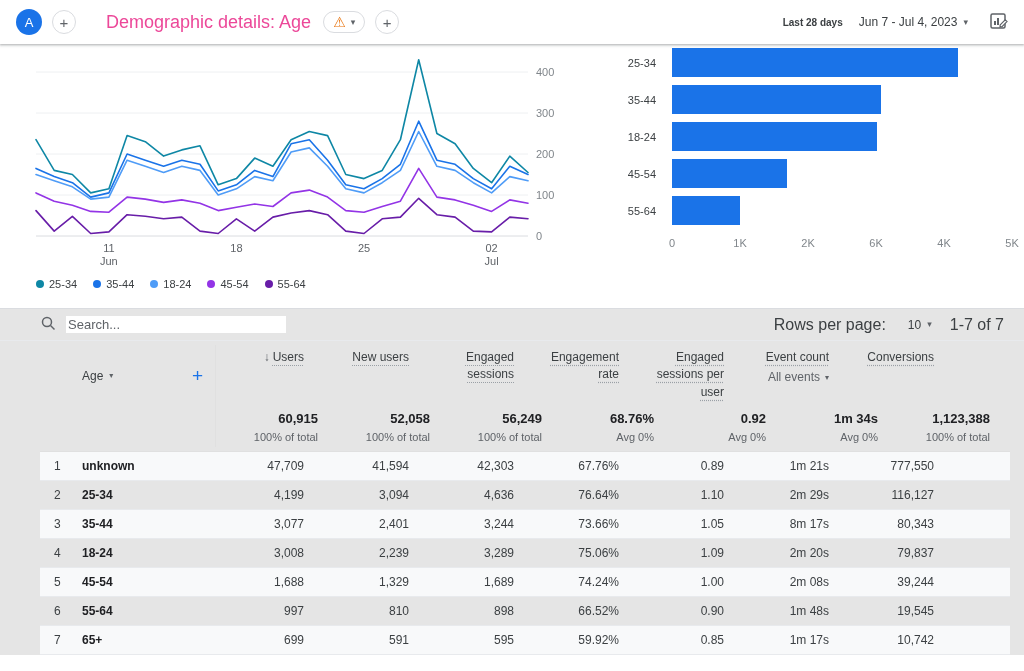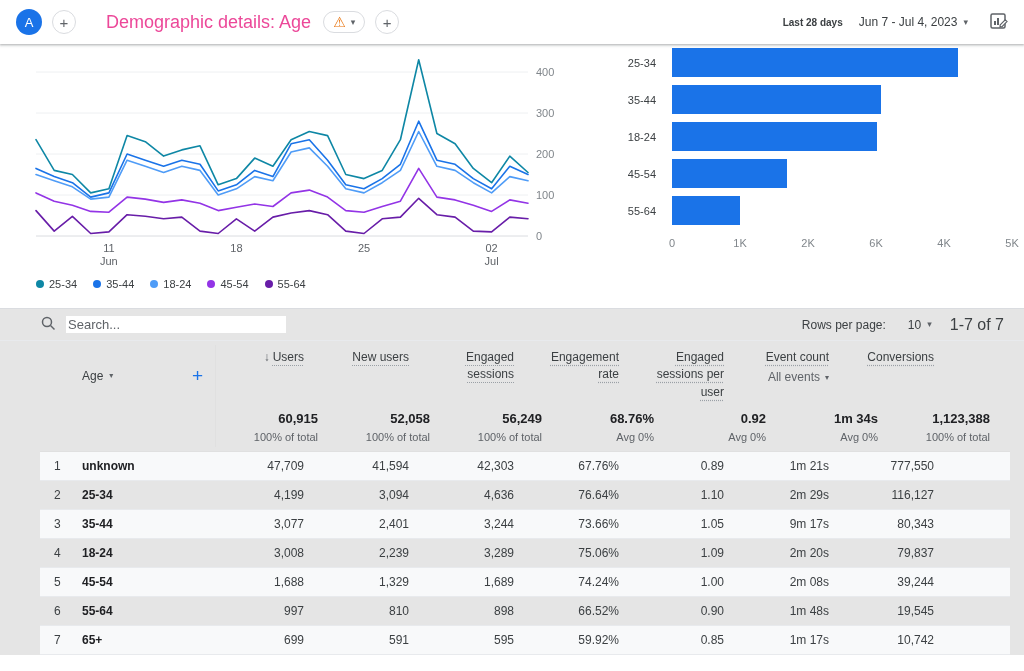--- a/index.html
+++ b/index.html
@@ -41,21 +41,21 @@
   .bar-track{flex:1;margin-left:16px;height:100%;}
   .bar-fill{height:100%;}
   .bar-axis{position:relative;height:14px;margin-left:72px;margin-top:12px;font-size:11px;color:#80868b;}
   .bar-tick{position:absolute;transform:translateX(-50%);}
 
   
   .table-section{position:absolute;top:308px;left:0;width:1024px;border-top:1px solid #dadce0;background:#e5e5e5;}
   .toolbar{height:32px;display:flex;align-items:center;padding:0 20px 0 40px;border-bottom:1px solid #e8eaed;}
   .search{border:none;outline:none;font-size:13px;color:#3c4043;margin-left:10px;width:220px;font-family:inherit;}
   .search::placeholder{color:#5f6368;}
-  .rpp-label{font-size:12px;color:#3c4043;}
+  .rpp-label{font-size:16px;color:#3c4043;}
   .rpp-select{display:flex;align-items:center;gap:6px;font-size:12px;color:#3c4043;background:none;
               border:none;margin-left:16px;cursor:pointer;font-family:inherit;}
   .pagination{font-size:16px;color:#3c4043;margin-left:12px;}
 
   .twrap{margin:0 14px 0 40px;overflow:hidden;}
   .tgrid{display:grid;grid-template-columns:36px 139px 105px 105px 105px 105px 105px 105px 105px 140px;}
   .headblock{position:relative;border-bottom:1px solid #e0e0e0;padding:8px 0;}
   .col-divider{position:absolute;left:175px;top:4px;bottom:4px;width:1px;background:#e0e0e0;}
   .th{font-size:12px;color:#3c4043;text-align:right;padding-right:16px;line-height:1.45;cursor:pointer;}
   .th-label{text-decoration:underline dotted #9aa0a6;text-underline-offset:4px;}
@@ -298,21 +298,21 @@
             <div></div>
           </div>
           <div class="tgrid tr">
             <div class="td-num">3</div>
             <div class="td-age">35-44</div>
             <div class="td-val">3,077</div>
             <div class="td-val">2,401</div>
             <div class="td-val">3,244</div>
             <div class="td-val">73.66%</div>
             <div class="td-val">1.05</div>
-            <div class="td-val">9m 17s</div>
+            <div class="td-val">8m 17s</div>
             <div class="td-val">80,343</div>
             <div></div>
           </div>
           <div class="tgrid tr">
             <div class="td-num">4</div>
             <div class="td-age">18-24</div>
             <div class="td-val">3,008</div>
             <div class="td-val">2,239</div>
             <div class="td-val">3,289</div>
             <div class="td-val">75.06%</div>

